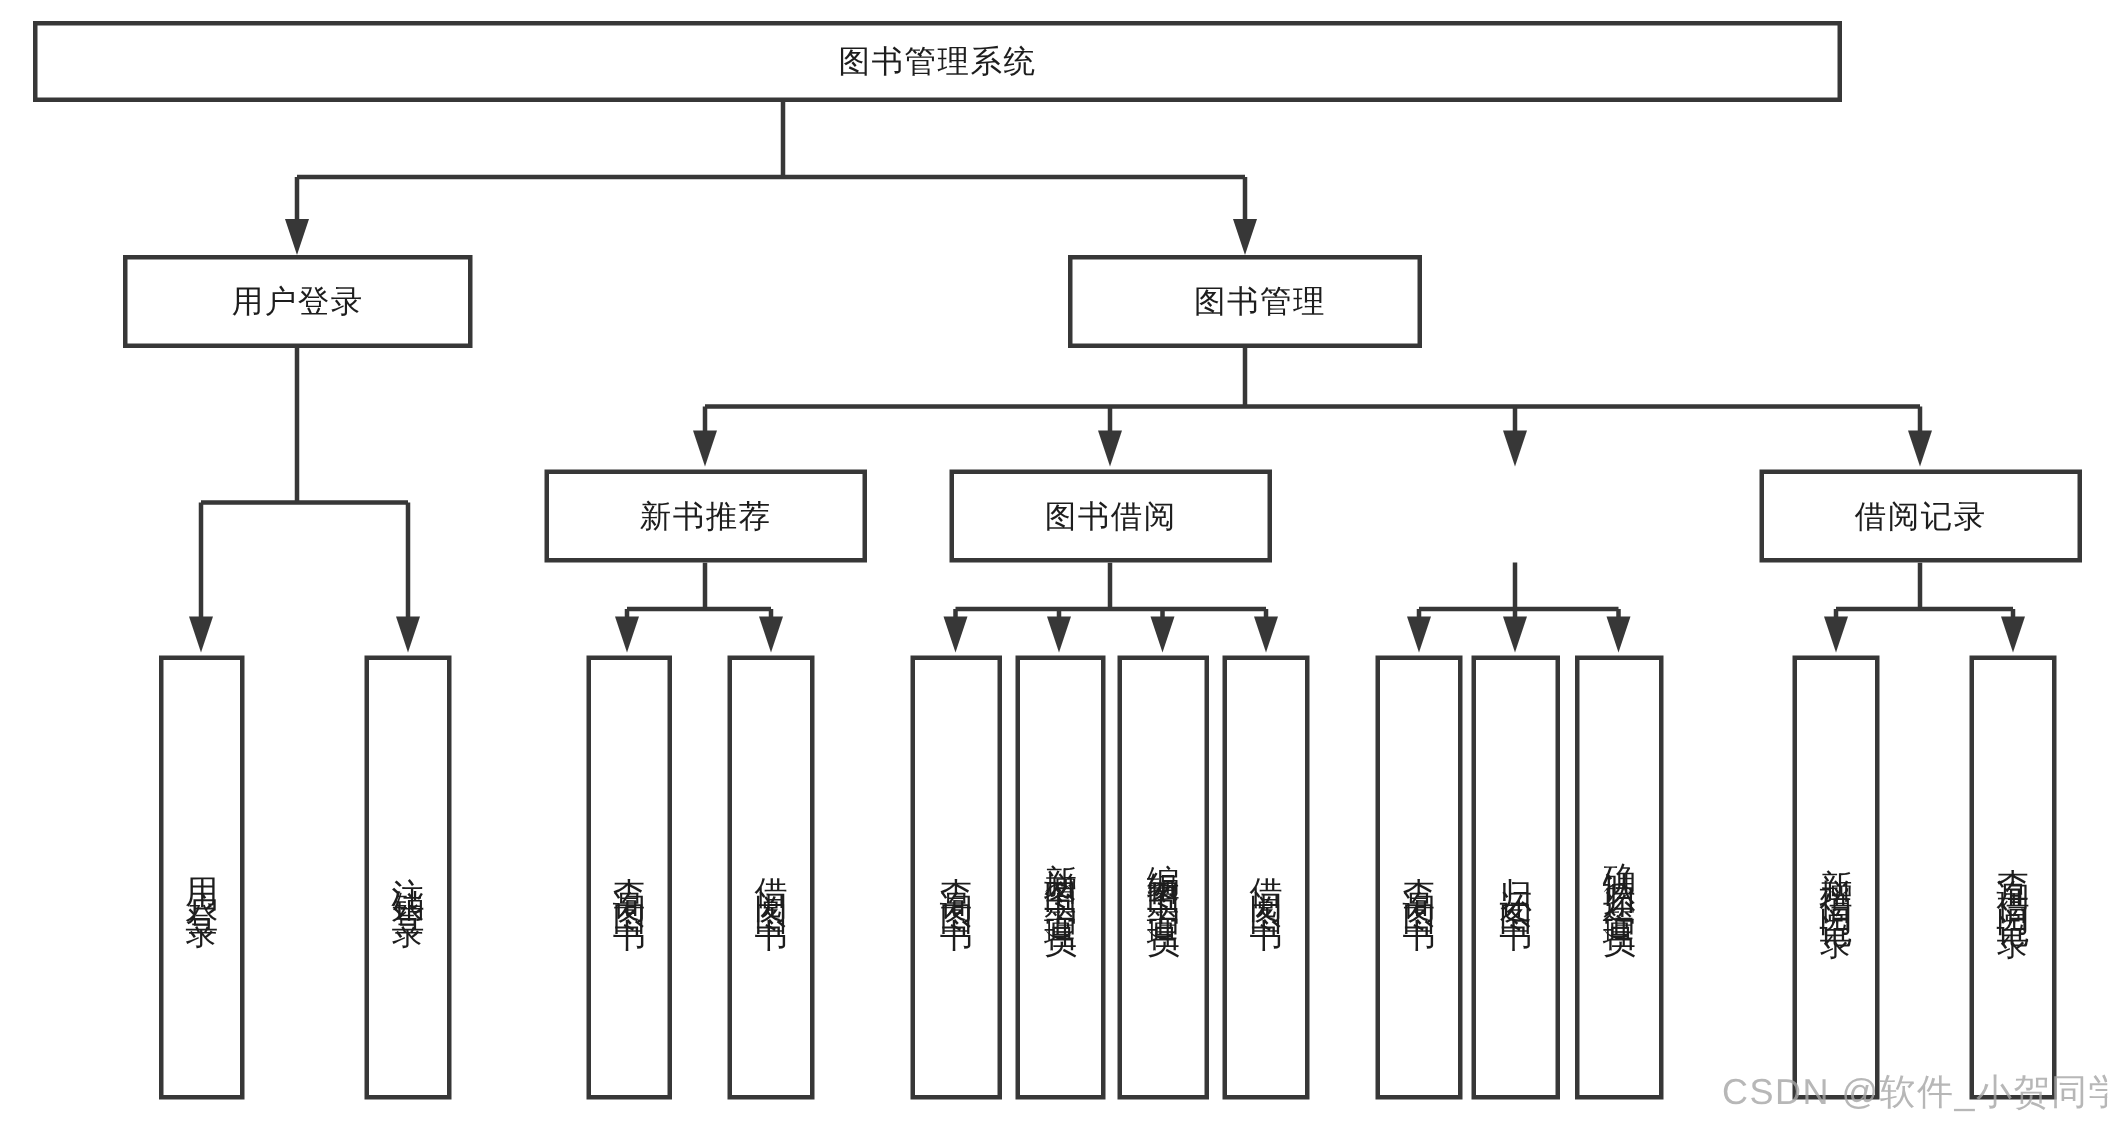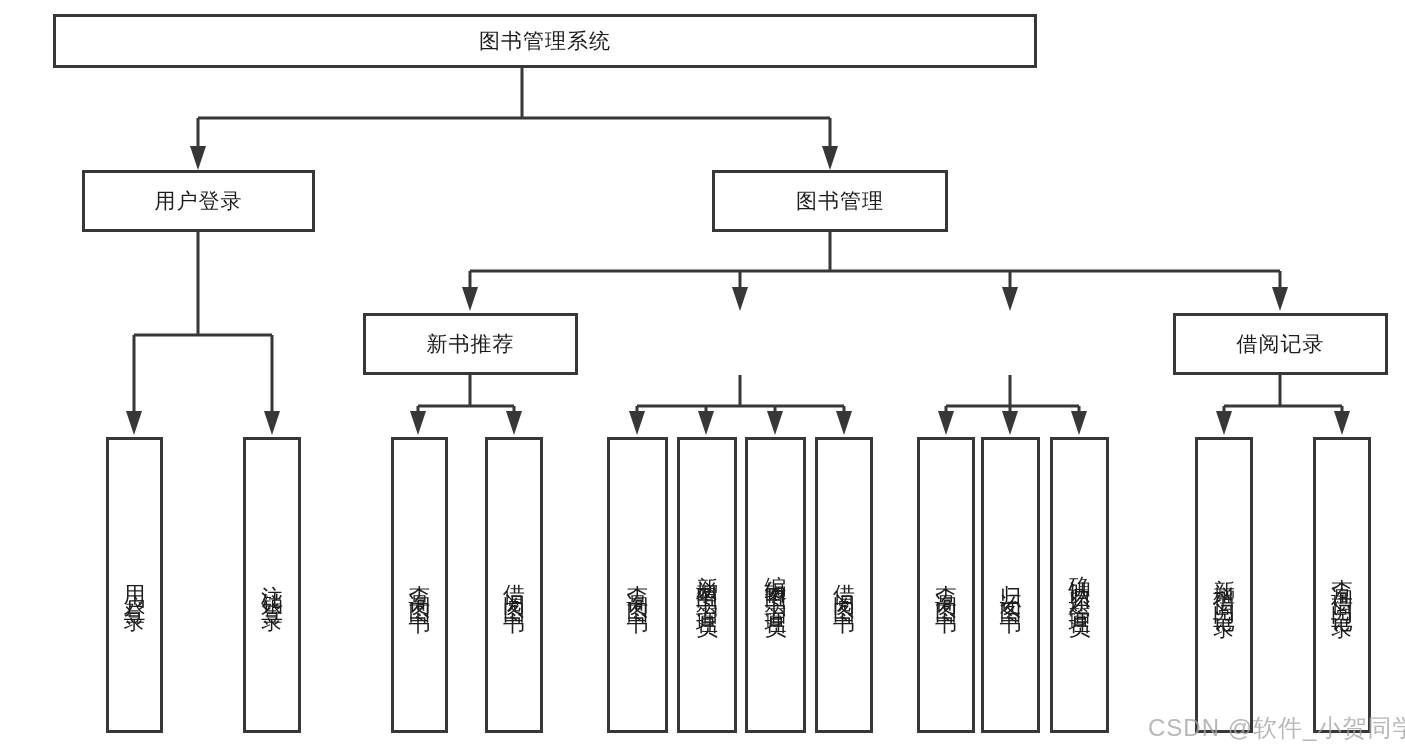--- a/index.html
+++ b/index.html
@@ -68,26 +68,27 @@
       <path d="M767 411 L783 411 L775 435 Z"></path>
       <path d="M836 411 L852 411 L844 435 Z"></path>
       <path d="M938 411 L954 411 L946 435 Z"></path>
       <path d="M1002 411 L1018 411 L1010 435 Z"></path>
       <path d="M1071 411 L1087 411 L1079 435 Z"></path>
       <path d="M1216 411 L1232 411 L1224 435 Z"></path>
       <path d="M1334 411 L1350 411 L1342 435 Z"></path>
     </g>
   </svg>
 
-  <div class="box hbox" style="left:22px;top:14px;width:984px;height:54px;margin-left:31px;">图书管理系统</div>
+  <div class="box hbox" style="left:22px;top:14px;width:1206px;height:54px;">图书管理系统</div>
 
   <div class="box hbox" style="left:82px;top:170px;width:233px;height:62px;">用户登录</div>
   <div class="box hbox" style="left:712px;top:170px;width:236px;height:62px;padding-left:20px;">图书管理</div>
 
   <div class="box hbox" style="left:363px;top:313px;width:215px;height:62px;">新书推荐</div>
+  <div class="box hbox" style="left:633px;top:313px;width:215px;height:62px;">图书借阅</div>
   <div class="box hbox" style="left:1173px;top:313px;width:215px;height:62px;">借阅记录</div>
 
   <div class="box vbox" style="left:106px;top:437px;width:57px;height:296px;">用户登录</div>
   <div class="box vbox" style="left:243px;top:437px;width:58px;height:296px;">注销登录</div>
 
   <div class="box vbox" style="left:391px;top:437px;width:57px;height:296px;">查询图书</div>
   <div class="box vbox" style="left:485px;top:437px;width:58px;height:296px;">借阅图书</div>
 
   <div class="box vbox" style="left:607px;top:437px;width:61px;height:296px;">查询图书</div>
   <div class="box vbox" style="left:677px;top:437px;width:60px;height:296px;letter-spacing:6px;">新增图书（管理员）</div>

